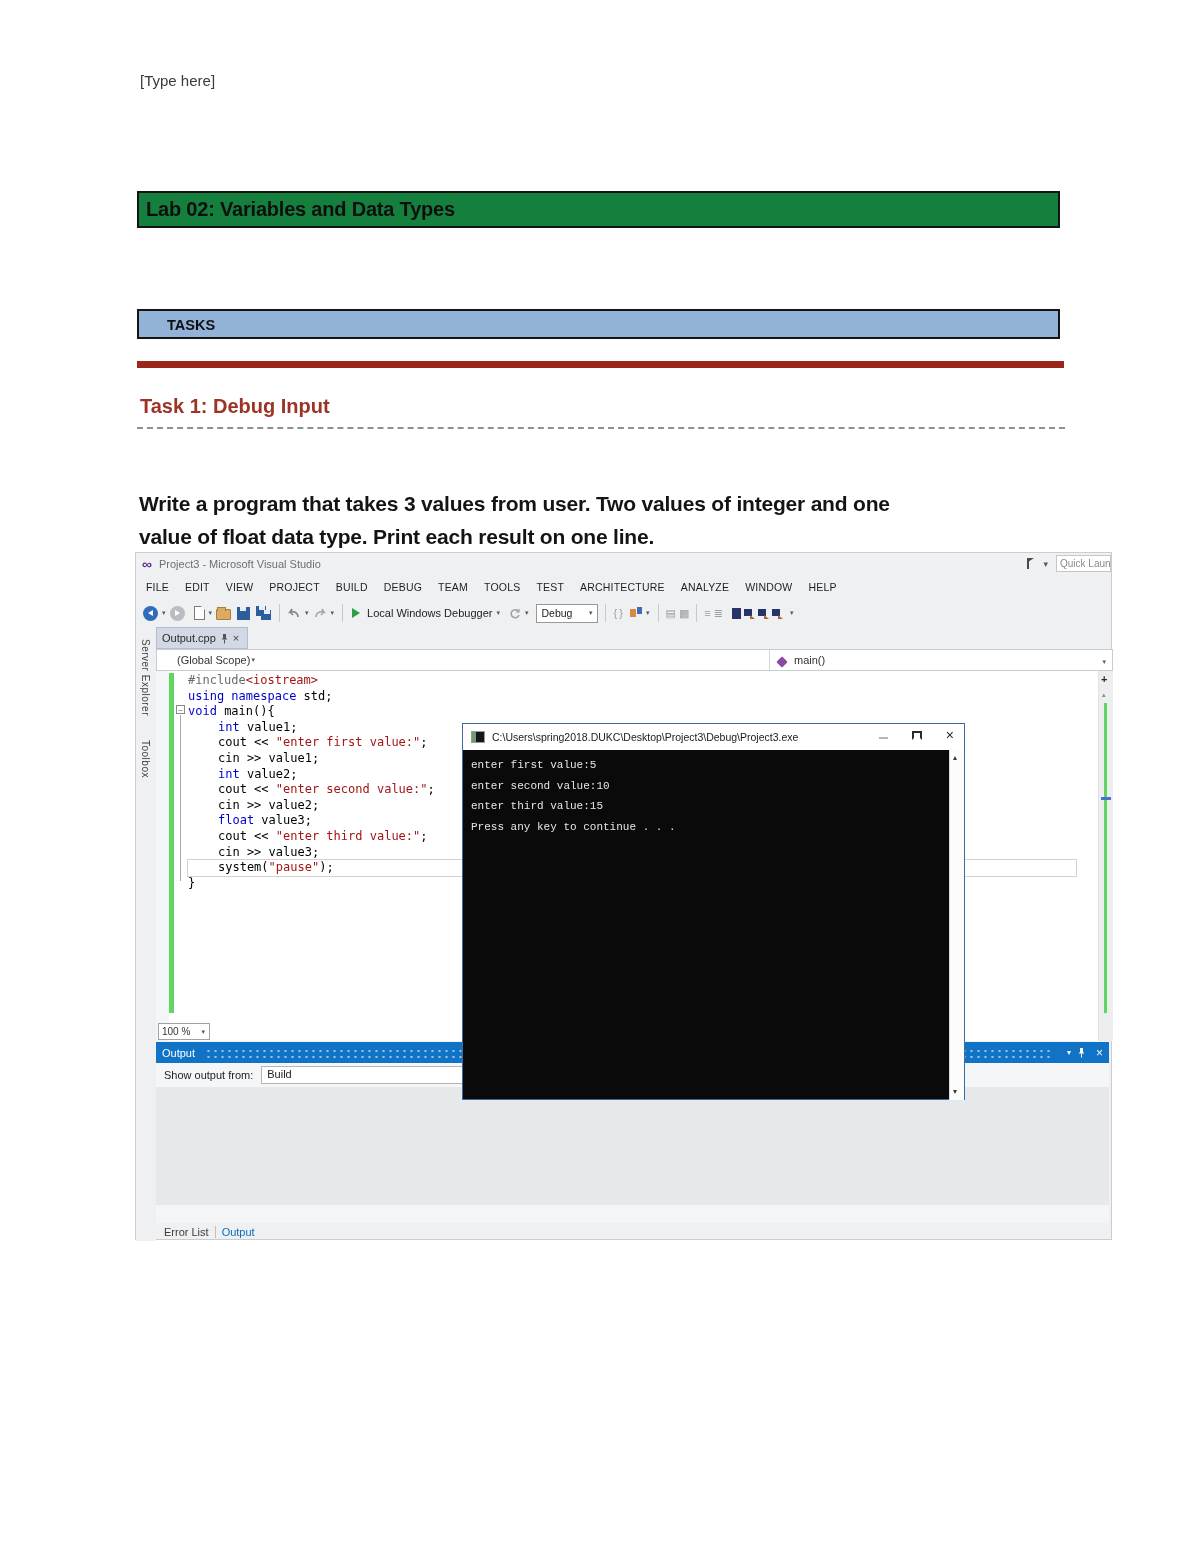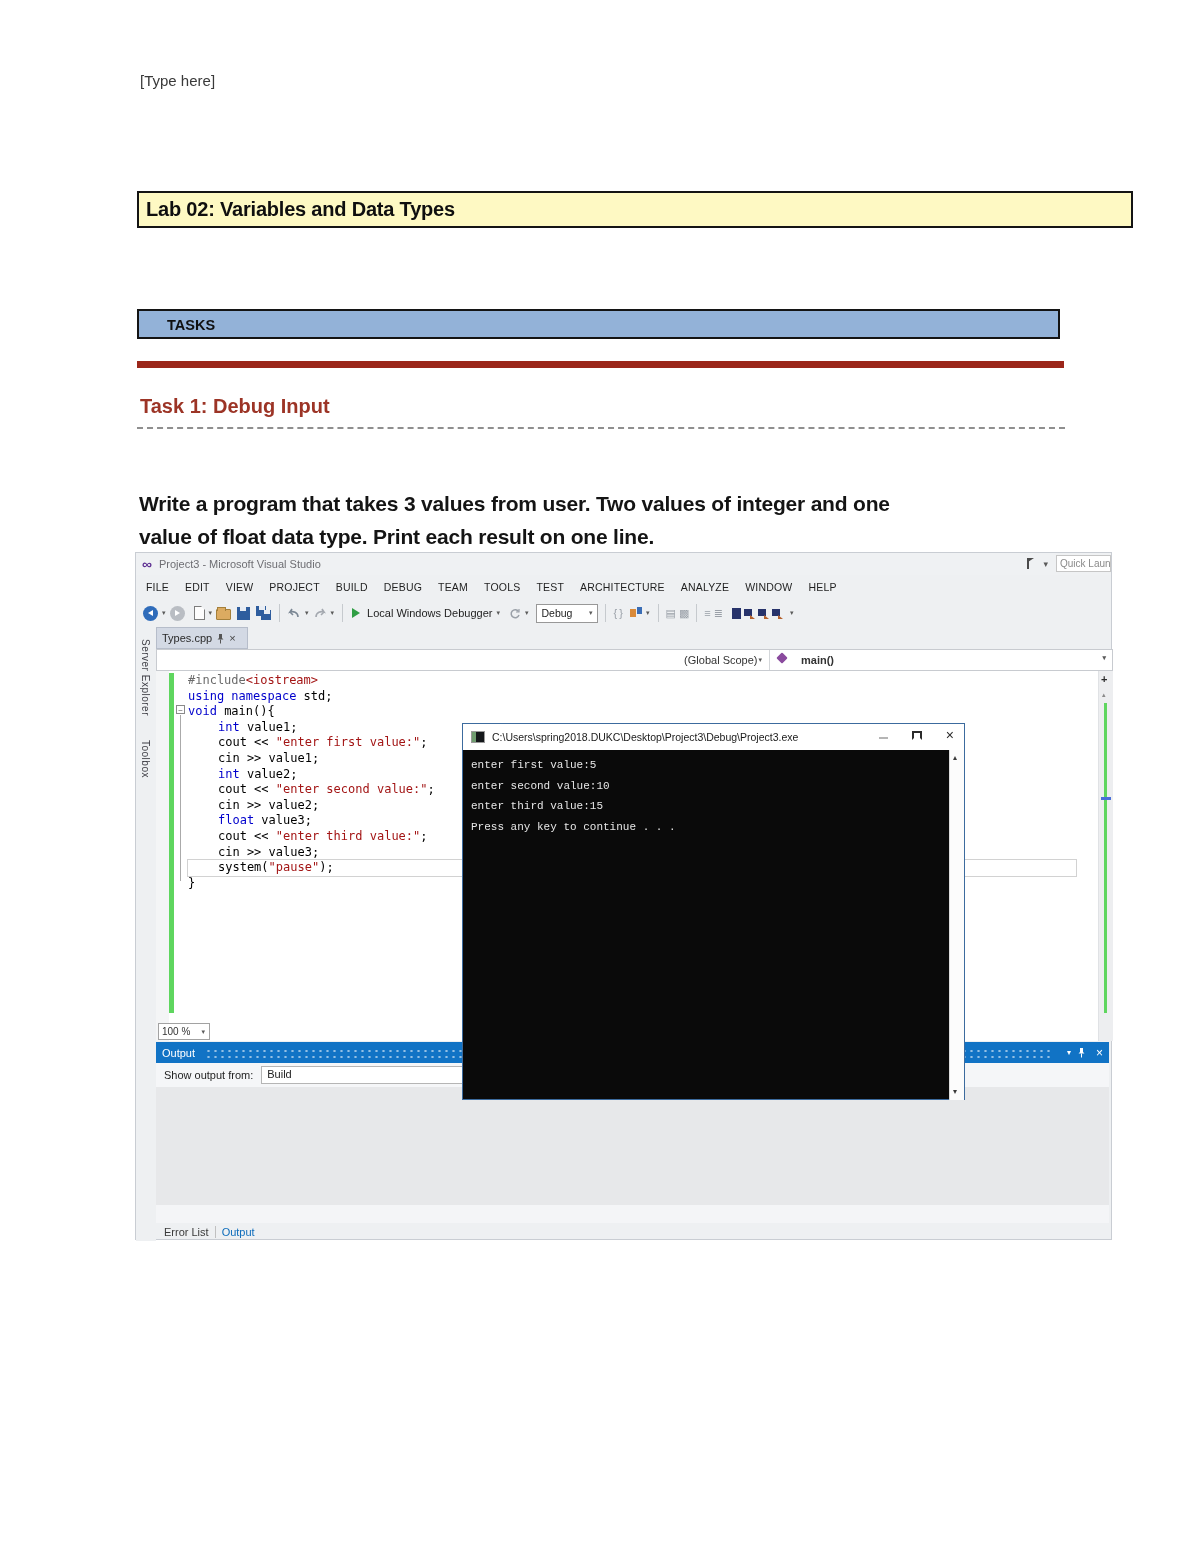--- a/index.html
+++ b/index.html
@@ -2,21 +2,21 @@
 <html><head>
 <meta charset="utf-8">
 <style>
   * { margin:0; padding:0; box-sizing:border-box; }
   body { background:#ffffff; font-family:"Liberation Sans", sans-serif; }
   #page { position:relative; width:1200px; height:1553px; background:#fff; overflow:hidden; }
   .abs { position:absolute; }
 
   
   #type-here { left:140px; top:72px; font-size:15px; color:#3a3a3a; }
-  #lab-bar { left:137px; top:191px; width:996px; height:37px; background:#fef9c3; border:2px solid #141414; }
+  #lab-bar { left:137px; top:191px; width:923px; height:37px; background:#15803d; border:2px solid #141414; }
   #lab-bar .t { font-size:20px; font-weight:bold; color:#0f0f0f; padding:5px 0 0 7px; letter-spacing:-0.2px; }
   #tasks-bar { left:137px; top:309px; width:923px; height:30px; background:#93b2d8; border:2px solid #141414; }
   #tasks-bar .t { font-size:14.5px; font-weight:bold; color:#0f0f0f; padding:6px 0 0 28px; }
   #red-rule { left:137px; top:361px; width:927px; height:7px; background:#9b261a; }
   #task-heading { left:140px; top:395px; font-size:20px; font-weight:bold; color:#9c3426; }
   #task-dashed { left:137px; top:427px; width:928px; height:0; border-top:2px dashed #8f8f8f; }
   #body-text { left:139px; top:487px; width:905px; font-size:21px; font-weight:600; color:#141414; line-height:33px; letter-spacing:-0.2px; }
 
   
   #vs { left:135px; top:552px; width:977px; height:688px; background:#eef0f2; border:1px solid #c9cdd3; font-size:11px; color:#1e1e1e; }
@@ -71,24 +71,24 @@
   .side-tab.second { margin-top:24px; }
 
   
   #doc-tab { left:20px; top:74px; width:92px; height:22px; background:#d3d9e4; border:1px solid #b6bdca; display:flex; align-items:center; padding:0 5px; gap:4px; }
   #doc-tab .t { font-size:11px; color:#2a2a2a; }
   .pin-svg { display:block; }
   .tab-close { font-size:11px; color:#444; line-height:10px; }
 
   
   #nav-bar { left:20px; top:96px; width:957px; height:22px; background:#fff; border:1px solid #c8cbd0; display:flex; align-items:center; }
-  #scope-dd { width:612px; display:flex; align-items:center; justify-content:flex-end; padding:0 6px 0 20px; }
+  #scope-dd { width:612px; display:flex; align-items:center; justify-content:flex-start; padding:0 6px 0 20px; }
   #scope-dd .t { font-size:11px; color:#333; }
   #nav-div { width:1px; height:20px; background:#d4d7da; }
-  #member-dd { flex:1; display:flex; align-items:flex-start; padding-left:8px; gap:15px;font-weight:bold; }
+  #member-dd { flex:1; display:flex; align-items:flex-end; padding-left:8px; gap:8px; }
   #member-icon { width:8px; height:8px; background:#8a4a9e; transform:rotate(45deg); border-radius:1px; }
   #member-dd .t { font-size:11px; color:#333; }
   #member-dd .caret { margin-left:auto; margin-right:6px; }
 
   
   #editor { left:20px; top:118px; width:942px; height:370px; background:#ffffff; }
   #bp-margin { position:absolute; left:0; top:0; width:13px; height:100%; background:#f4f5f6; }
   #green-bar { position:absolute; left:13px; top:2px; width:5px; height:340px; background:#5fd65f; }
   #fold-box { position:absolute; left:20px; top:34px; width:9px; height:9px; border:1px solid #8a8a8a; background:#fff; font-size:7px; line-height:7px; text-align:center; color:#444; }
   #fold-line { position:absolute; left:24px; top:44px; width:1px; height:166px; background:#aaaaaa; }
@@ -246,21 +246,21 @@
         <span class="menu-item">WINDOW</span>
         <span class="menu-item">HELP</span>
       </div>
 
     <div id="side-strip" class="rel">
       <div class="side-tab">Server Explorer</div>
       <div class="side-tab second">Toolbox</div>
     </div>
 
     <div id="doc-tab" class="rel">
-      <span class="t">Types.cpp</span>
+      <span class="t">Output.cpp</span>
       <svg class="pin-svg" width="9" height="11">
           <path d="M3 1h3v4l1.5 1.5h-6L3 5z" fill="#555"></path>
           <rect x="4" y="6.5" width="1" height="4" fill="#555"></rect>
         </svg>
       <span class="tab-close">×</span>
     </div>
 
     <div id="nav-bar" class="rel">
       <span id="scope-dd">
         <span class="t">(Global Scope)</span>

